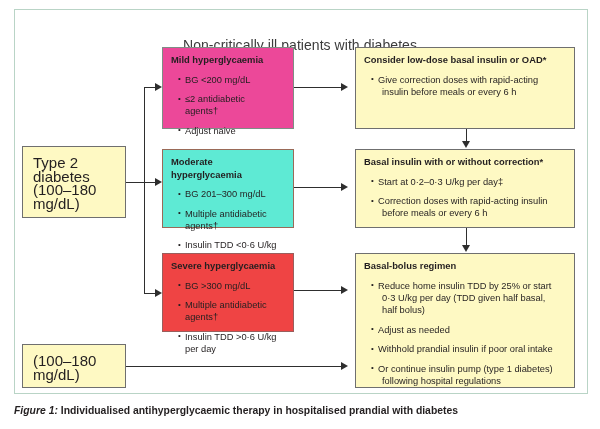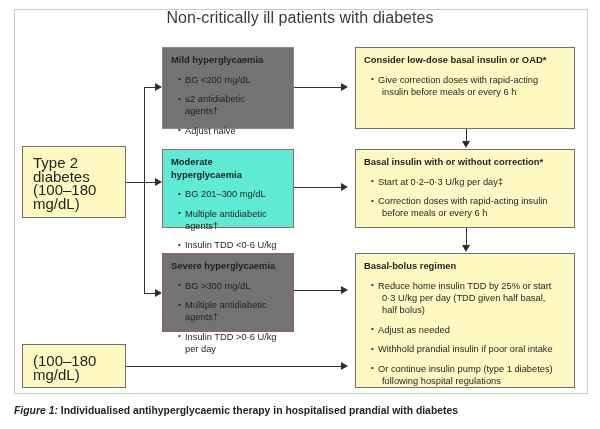--- a/index.html
+++ b/index.html
@@ -30,42 +30,42 @@
     height: 385px;
     border: 1.5px solid #b9d4c6;
     box-sizing: border-box;
     background: #ffffff;
   }
 
   
   #flow-heading {
     position: absolute;
     left: 0;
-    top: 9px;
+    top: 37px;
     width: 600px;
     text-align: center;
-    font-size: 16px;
+    font-size: 14px;
     color: #3b3b3b;
     letter-spacing: 0.05px;
   }
 
   
   .node {
     position: absolute;
     box-sizing: border-box;
     border: 1px solid #6f6f6f;
     background: #fef9c3;
     padding: 6px 7px 5px 8px;
     font-size: 9.3px;
     line-height: 12.4px;
     color: #231f20;
   }
-  .node.green  { background: #737373; border-color: #7f8d85; }
+  .node.green  { background: #ec4899; border-color: #7f8d85; }
   .node.orange { background: #5eead4; border-color: #9a6a58; }
-  .node.red    { background: #737373; border-color: #9a5e5c; }
+  .node.red    { background: #ef4444; border-color: #9a5e5c; }
 
   .node .node-title {
     font-weight: bold;
     display: block;
     margin-bottom: 1px;
     font-size: 9.4px;
     line-height: 12.6px;
   }
   .node ul {
     margin: 0;

